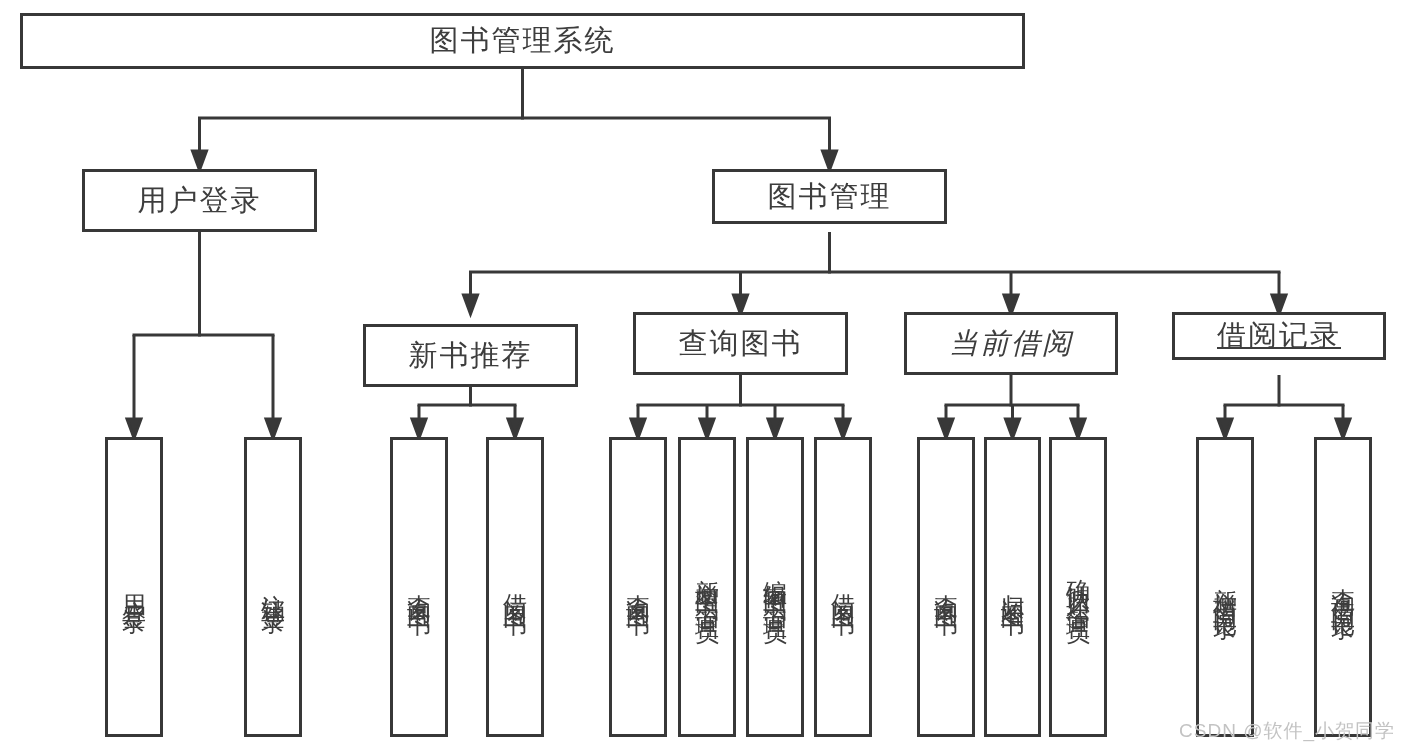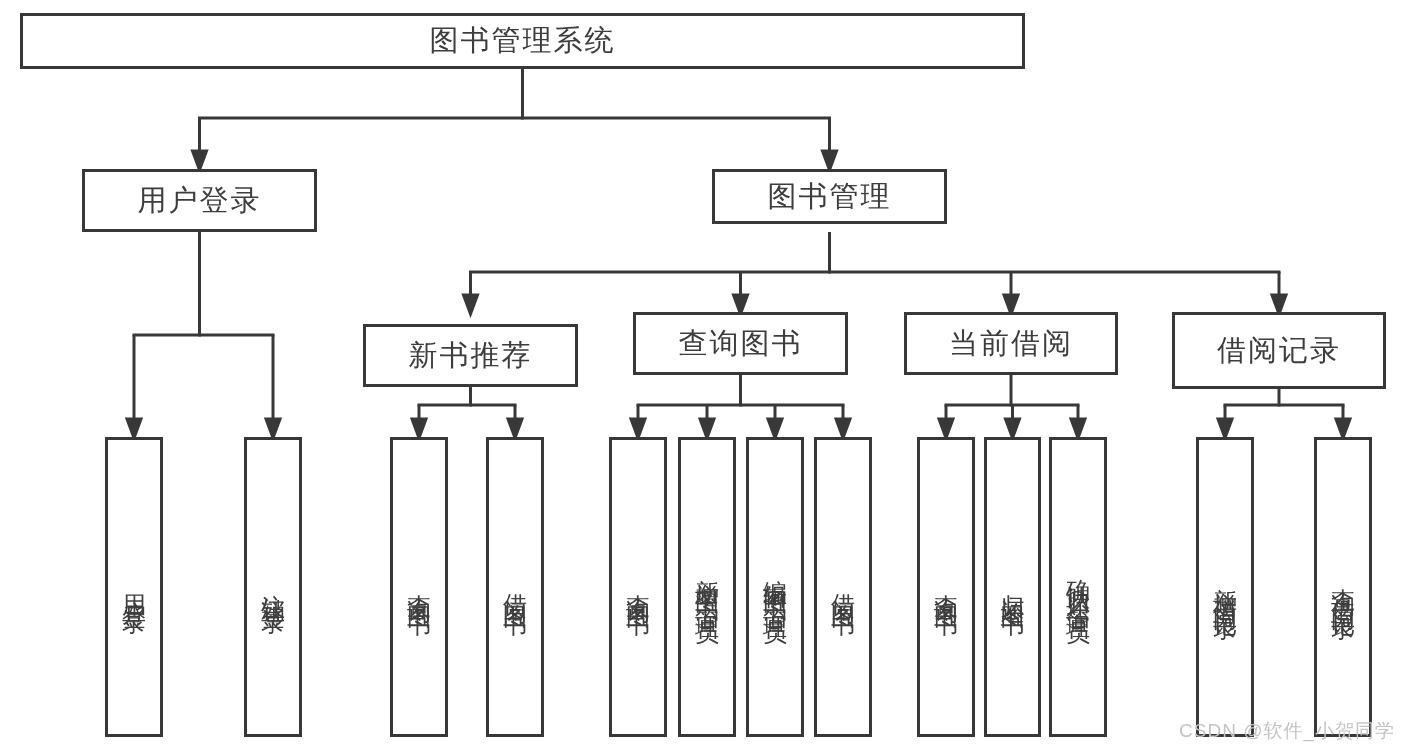--- a/index.html
+++ b/index.html
@@ -121,22 +121,22 @@
     <polygon points="1336,419 1350,419 1343,438"></polygon>
   </svg>
 
   <div class="box" style="left:20px; top:13px; width:1005px; height:56px;">图书管理系统</div>
 
   <div class="box" style="left:82px; top:169px; width:235px; height:63px;">用户登录</div>
   <div class="box" style="left:712px; top:169px; width:235px; height:55px;">图书管理</div>
 
   <div class="box" style="left:363px; top:324px; width:215px; height:63px;">新书推荐</div>
   <div class="box" style="left:633px; top:312px; width:215px; height:63px;">查询图书</div>
-  <div class="box" style="left:904px; top:312px; width:214px; height:63px;">当前借阅</div>
-  <div class="box" style="left:1172px; top:312px; width:214px; height:77px;">借阅记录</div>
+  <div class="box" style="left:904px; top:312px; width:214px; height:63px;font-style:italic;">当前借阅</div>
+  <div class="box" style="left:1172px; top:312px; width:214px; height:48px;text-decoration:underline;">借阅记录</div>
 
   <div class="box leaf" style="left:105px; top:437px; width:58px; height:300px;">用户登录</div>
   <div class="box leaf" style="left:244px; top:437px; width:58px; height:300px;">注销登录</div>
 
   <div class="box leaf" style="left:390px; top:437px; width:58px; height:300px;">查询图书</div>
   <div class="box leaf" style="left:486px; top:437px; width:58px; height:300px;">借阅图书</div>
 
   <div class="box leaf" style="left:609px; top:437px; width:58px; height:300px;">查询图书</div>
   <div class="box leaf" style="left:678px; top:437px; width:58px; height:300px;">新增图书（管理员）</div>
   <div class="box leaf" style="left:746px; top:437px; width:58px; height:300px;">编辑图书（管理员）</div>

